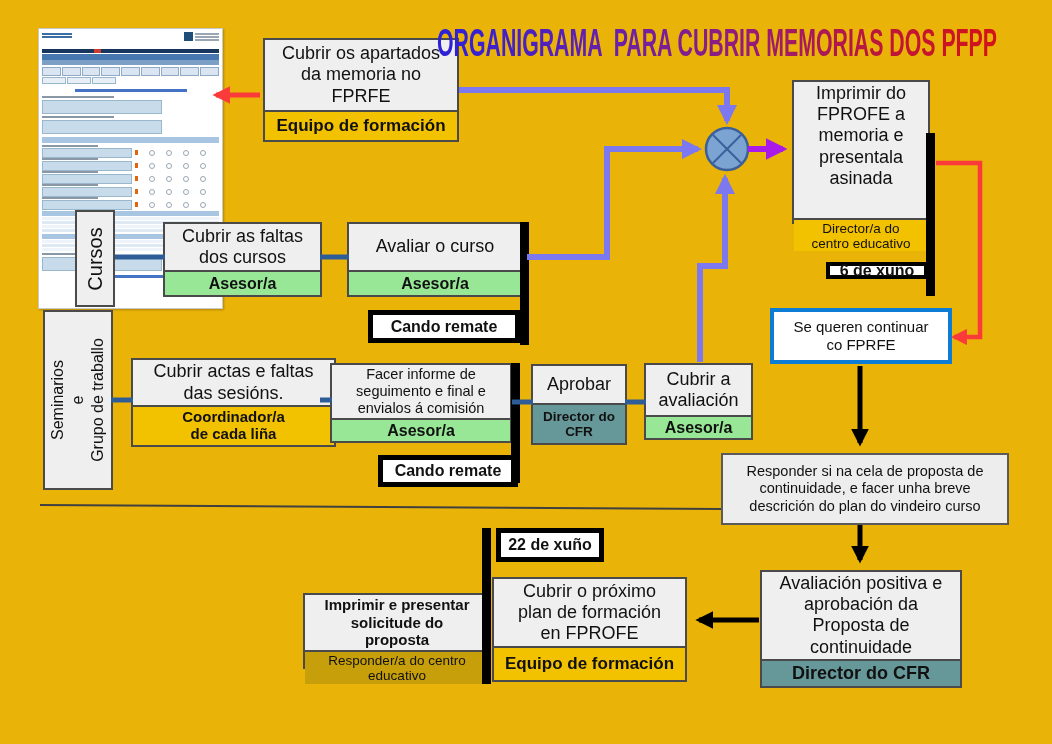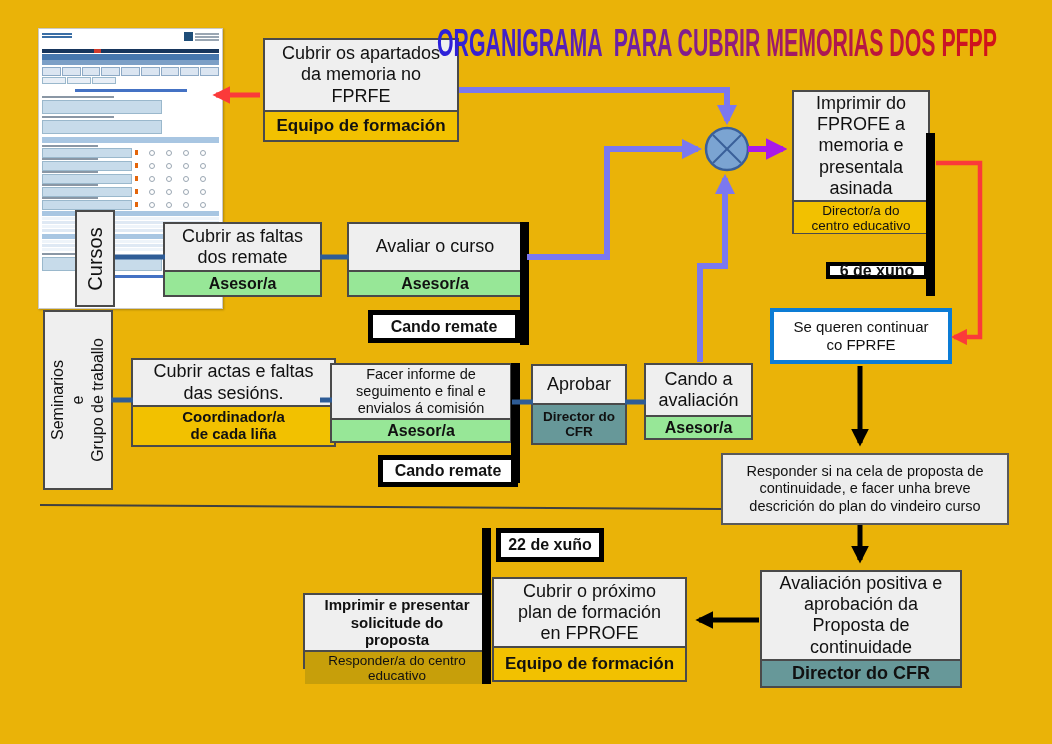--- a/index.html
+++ b/index.html
@@ -61,21 +61,21 @@
   .m-th{height:5px;background:#A8C6E2;margin-bottom:1px;}
   .m-tr{height:3px;background:#eef4fa;margin-bottom:1px;}
   .m-tr:nth-child(odd){background:#dfe9f4;}
   .m-foot{width:92px;height:3px;background:#4472C4;margin:4px auto 0;}
 
   
   #box-cubrir-apartados{left:263px;top:38px;width:196px;height:104px;}
   #box-cubrir-apartados .txt{font-size:18px;}
   #box-cubrir-apartados .band{height:30px;background:#F2C100;font-size:17px;}
 
-  #box-imprimir-memoria{left:792px;top:90px;width:138px;height:144px;}
+  #box-imprimir-memoria{left:792px;top:80px;width:138px;height:144px;gap:28px;}
   #box-imprimir-memoria .txt{font-size:18px;}
   #box-imprimir-memoria .band{height:33px;background:#F2C100;font-size:13.5px;}
 
   #box-6xuno{left:826px;top:262px;width:102px;height:17px;border:4px solid #000;font-size:16px;}
   #box-22xuno{left:496px;top:528px;width:108px;height:34px;border:5px solid #000;font-size:16px;}
   #box-cando1{left:368px;top:310px;width:152px;height:33px;border:5px solid #000;font-size:16px;}
   #box-cando2{left:378px;top:455px;width:140px;height:32px;border:5px solid #000;font-size:16px;}
 
   #box-sequeren{left:770px;top:308px;width:182px;height:56px;border:4px solid #0C7CD5;background:#fff;}
   #box-sequeren .txt{font-size:15px;}
@@ -298,21 +298,21 @@
     <div class="txt">Imprimir e presentar solicitude do proposta</div>
     <div class="band pl">Responder/a do centro
 educativo</div>
   </div>
 
   <div class="lane" id="lane-cursos">
     <div class="rot">Cursos</div>
   </div>
 
   <div class="box" id="box-cubrir-faltas">
-    <div class="txt">Cubrir as faltas dos remate</div>
+    <div class="txt">Cubrir as faltas dos cursos</div>
     <div class="band bold">Asesor/a</div>
   </div>
 
   <div class="box" id="box-avaliar">
     <div class="txt">Avaliar o curso</div>
     <div class="band bold">Asesor/a</div>
   </div>
 
   <div class="plain" id="box-cando1">Cando remate</div>
 
@@ -334,21 +334,21 @@
   </div>
 
   <div class="plain" id="box-cando2">Cando remate</div>
 
   <div class="box" id="box-aprobar">
     <div class="txt">Aprobar</div>
     <div class="band bold">Director do CFR</div>
   </div>
 
   <div class="box" id="box-facer-avaliacion">
-    <div class="txt">Cando a avaliación</div>
+    <div class="txt">Cubrir a avaliación</div>
     <div class="band bold">Asesor/a</div>
   </div>
 
   <svg id="wires" width="1052" height="744">
     <defs>
       <marker id="m-bv" viewBox="0 0 10 10" refX="8" refY="5" markerWidth="3.4" markerHeight="3.4" orient="auto">
           <path d="M0,0 L10,5 L0,10 z" fill="#7B78F0"></path>
         </marker>
       <marker id="m-mg" viewBox="0 0 10 10" refX="8" refY="5" markerWidth="3.6" markerHeight="3.6" orient="auto">
           <path d="M0,0 L10,5 L0,10 z" fill="#A91AE8"></path>

